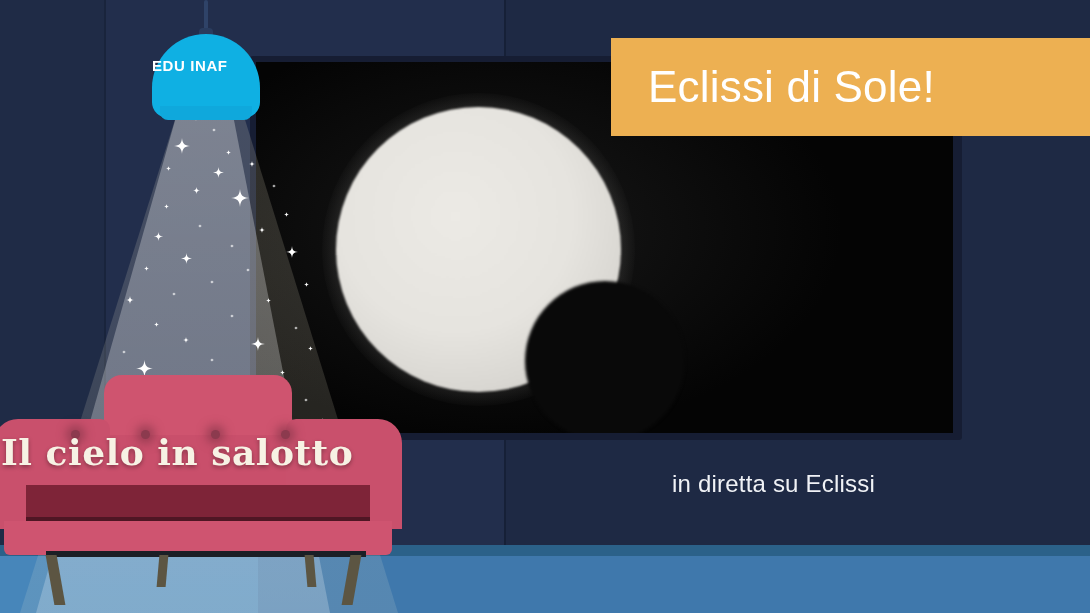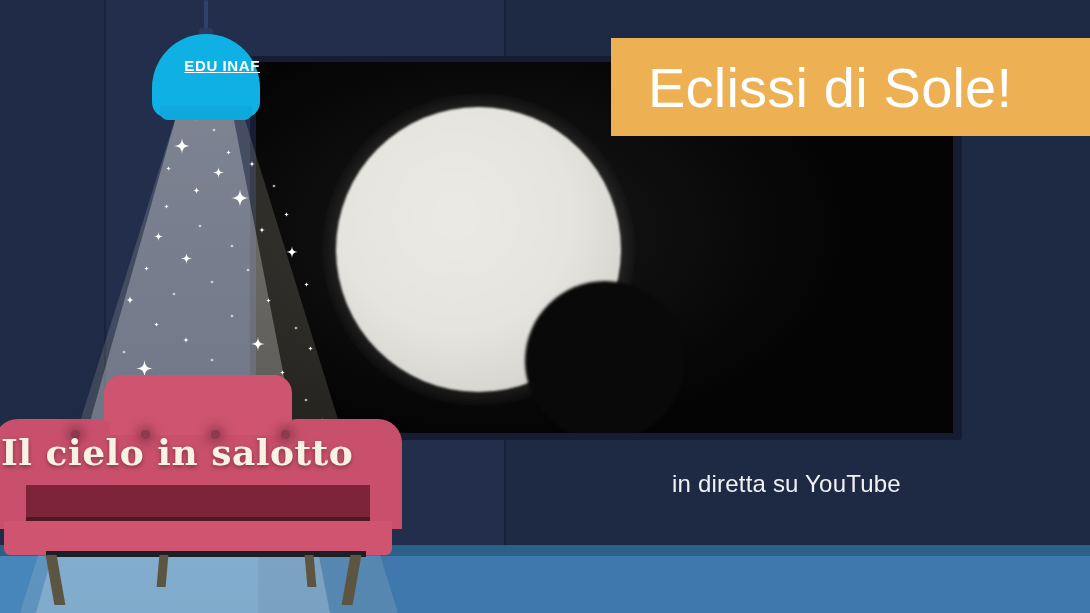--- a/index.html
+++ b/index.html
@@ -57,21 +57,21 @@
   }
 
   
   .banner{
     position:absolute;left:611px;top:38px;width:479px;height:98px;
     background:#edb052;
     display:flex;align-items:center;
   }
   .banner-title{
     margin-left:37px;
-    color:#ffffff;font-size:56px;font-weight:400;letter-spacing:.2px;
+    color:#ffffff;font-size:44px;font-weight:400;letter-spacing:.2px;
     font-family:"Liberation Sans", sans-serif;
   }
 
   
   .date-block{
     position:absolute;right:158px;top:148px;width:420px;
     text-align:right;color:#f2f3f6;
   }
   .date-line{font-size:38px;line-height:56px;font-weight:400;letter-spacing:.3px;}
 
@@ -88,21 +88,21 @@
     position:absolute;left:152px;top:34px;width:108px;height:84px;
     background:#0fb0e3;
     border-radius:54px 54px 16px 16px;
   }
   .shade-lip{
     position:absolute;left:160px;top:106px;width:92px;height:14px;
     background:#0fa8dc;border-radius:0 0 8px 8px;
   }
   .shade-label{
     position:absolute;left:152px;top:57px;width:108px;
-    text-align:right;color:#ffffff;font-size:15px;font-weight:700;letter-spacing:.6px;text-decoration:underline;
+    text-align:left;color:#ffffff;font-size:15px;font-weight:700;letter-spacing:.6px;
   }
 
   
   .cone{
     position:absolute;left:0;top:110px;width:420px;height:503px;
     pointer-events:none;
   }
   .cone svg{display:block;}
 
   
@@ -186,21 +186,21 @@
       <div class="sun"></div>
       <div class="moon-bite"></div>
     </div>
   </div>
 
   <div class="banner">
     <div class="banner-title">Eclissi di Sole!</div>
   </div>
 
 
-  <div class="yt-line">in diretta su YouTube</div>
+  <div class="yt-line">in diretta su Eclissi</div>
 
   <div class="cone">
     <svg width="420" height="503" viewBox="0 0 420 503">
       <defs>
         <linearGradient id="coneGrad" x1="0" y1="0" x2="0" y2="1">
           <stop offset="0%" stop-color="#ffffff" stop-opacity="0.30"></stop>
           <stop offset="55%" stop-color="#ffffff" stop-opacity="0.26"></stop>
           <stop offset="100%" stop-color="#ffffff" stop-opacity="0.22"></stop>
         </linearGradient>
         <linearGradient id="coneGrad2" x1="0" y1="0" x2="0" y2="1">

